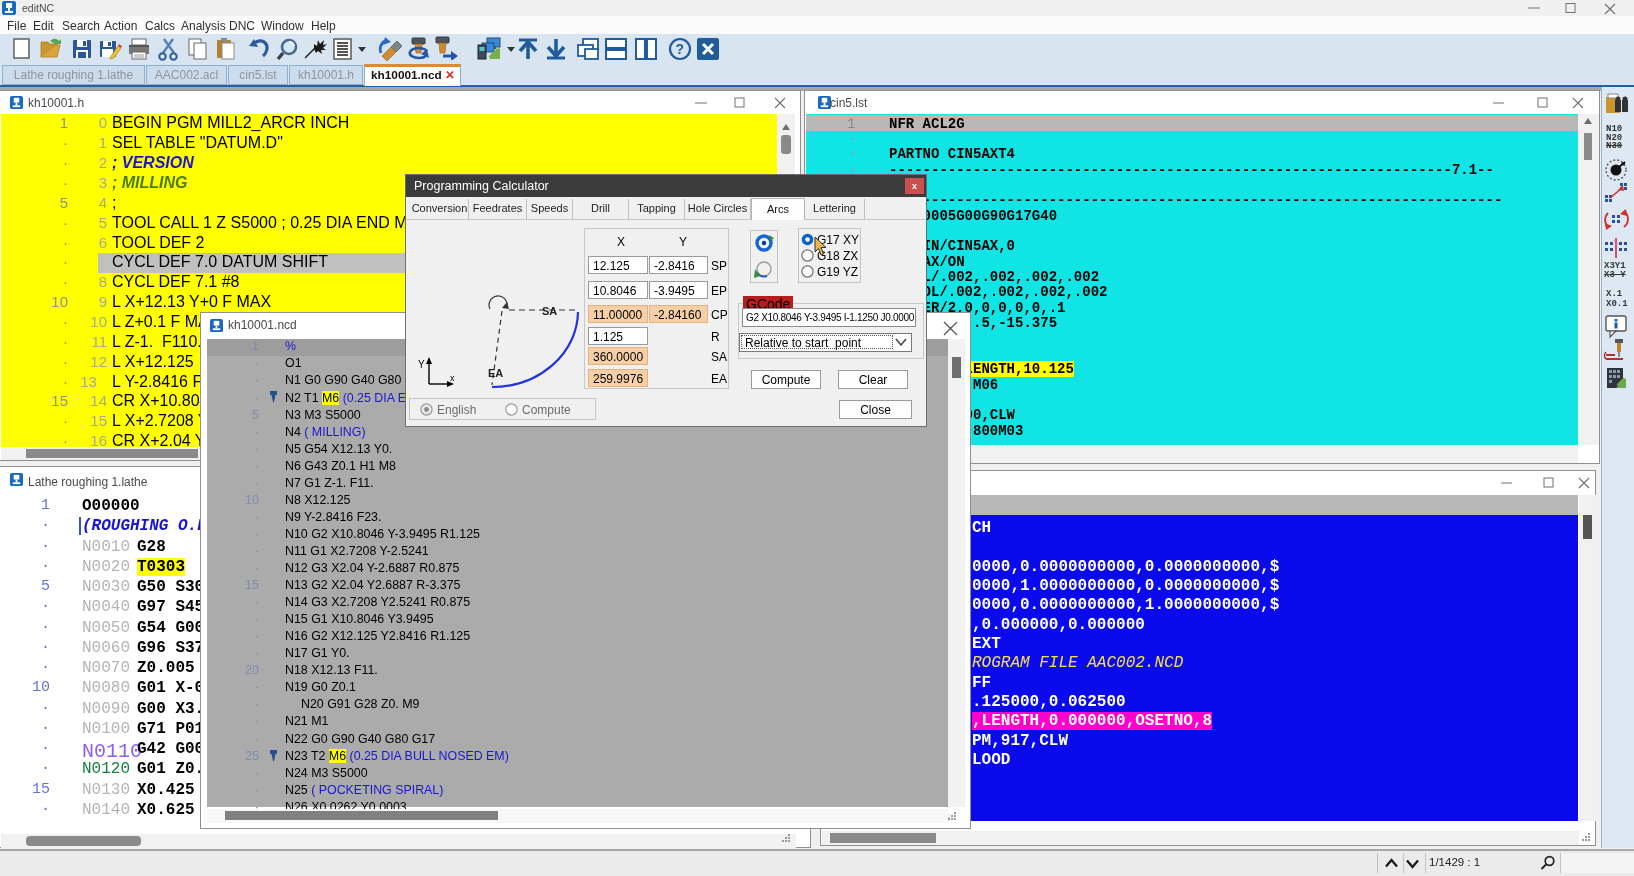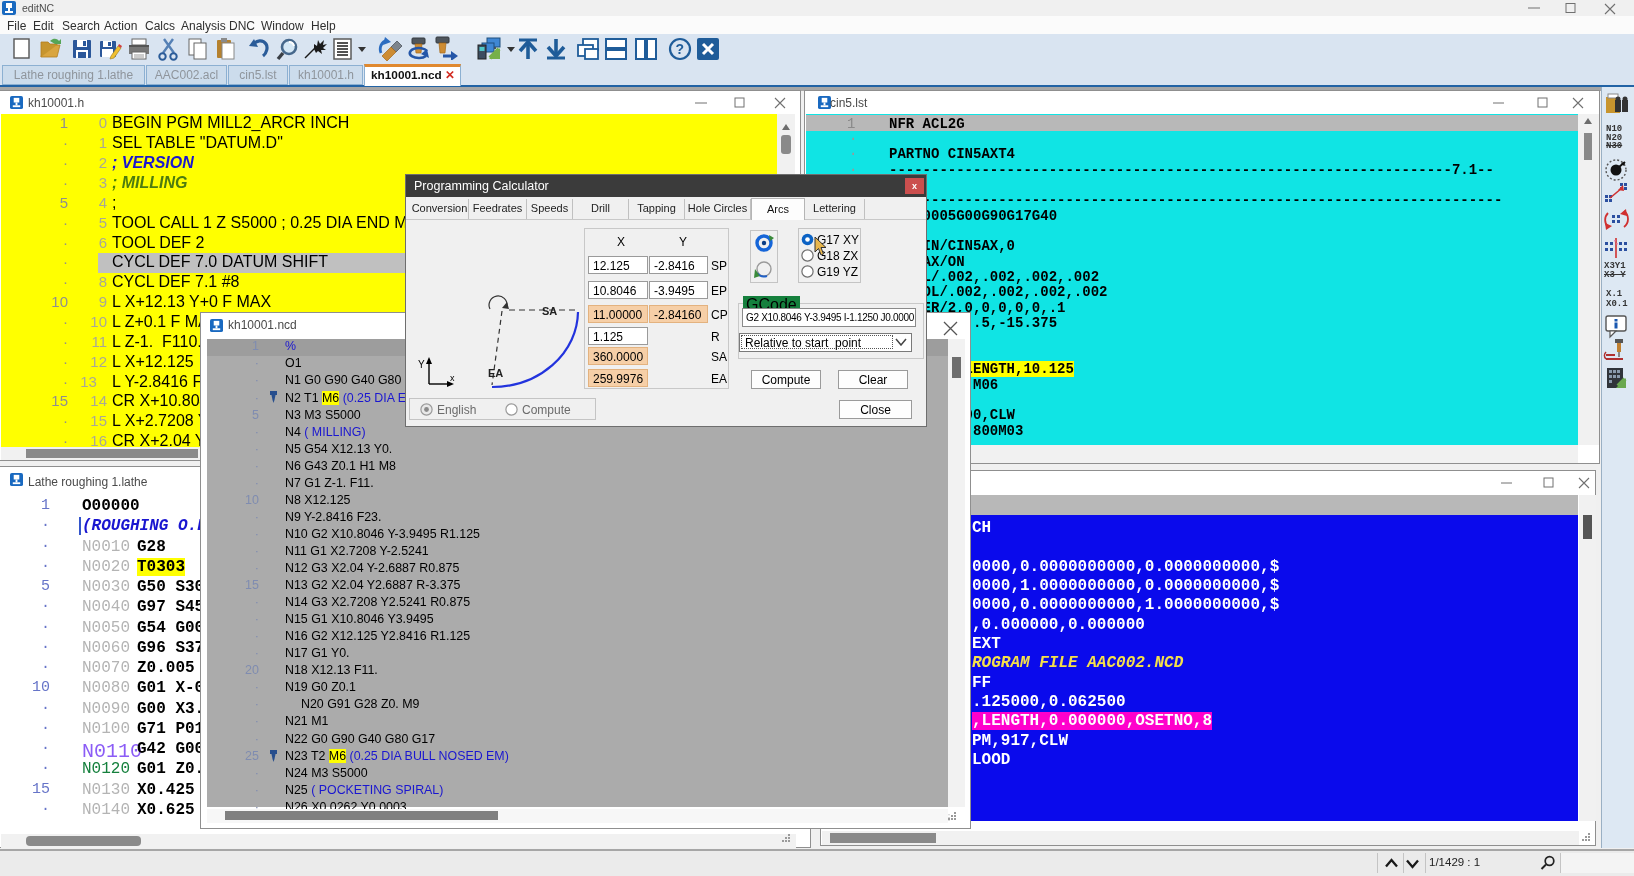--- a/index.html
+++ b/index.html
@@ -241,21 +241,21 @@
 <path d="M84 6 L94 16 M94 6 L84 16" stroke="#707070" stroke-width="1.1" fill="none"></path>
     </svg>
 <div class="abs" style="left:1px;top:24px;width:756px;height:20px;background:#b8b8b8"></div>
 <div class="abs" style="left:1px;top:44px;width:756px;height:306px;background:#0a0aec"></div>
 <div class="row mono" style="left:151px;top:48.1px;font-size:16px;font-weight:bold;color:#fff">CH</div>
 <div class="row mono" style="left:151px;top:86.8px;font-size:16px;font-weight:bold;color:#fff">0000,0.0000000000,0.0000000000,$</div>
 <div class="row mono" style="left:151px;top:106.1px;font-size:16px;font-weight:bold;color:#fff">0000,1.0000000000,0.0000000000,$</div>
 <div class="row mono" style="left:151px;top:125.4px;font-size:16px;font-weight:bold;color:#fff">0000,0.0000000000,1.0000000000,$</div>
 <div class="row mono" style="left:151px;top:144.8px;font-size:16px;font-weight:bold;color:#fff">,0.000000,0.000000</div>
 <div class="row mono" style="left:151px;top:164.1px;font-size:16px;font-weight:bold;color:#fff">EXT</div>
-<div class="row mono" style="left:151px;top:183.4px;font-size:16px;font-weight:bold;color:#f5e04a;font-style:italic">ROGRAM FILE AAC002.NCD</div>
+<div class="row mono" style="left:151px;top:183.4px;font-size:16px;font-weight:normal;color:#f5e04a;font-style:italic">ROGRAM FILE AAC002.NCD</div>
 <div class="row mono" style="left:151px;top:202.7px;font-size:16px;font-weight:bold;color:#fff">FF</div>
 <div class="row mono" style="left:151px;top:222.1px;font-size:16px;font-weight:bold;color:#fff">.125000,0.062500</div>
 <div class="row mono" style="left:151px;top:241.4px;font-size:16px;font-weight:bold;background:#ff00cc;color:#fff">,LENGTH,0.000000,OSETNO,8</div>
 <div class="row mono" style="left:151px;top:260.7px;font-size:16px;font-weight:bold;color:#fff">PM,917,CLW</div>
 <div class="row mono" style="left:151px;top:280.1px;font-size:16px;font-weight:bold;color:#fff">LOOD</div>
 <div class="abs" style="left:758px;top:24px;width:17px;height:326px;background:#f1f1f1"></div>
 <div class="abs" style="left:762px;top:44px;width:9px;height:24px;background:#555"></div>
 <div class="abs" style="left:1px;top:360px;width:757px;height:14px;background:#f1f1f1"></div>
 <div class="abs" style="left:9px;top:362px;width:106px;height:10px;background:#8a8a8a"></div>
 </div>
@@ -539,21 +539,21 @@
     </svg>
 <div class="abs" style="left:411px;top:74px;font-size:12px;color:#000">G18 ZX</div>
 <svg class="abs" style="left:395px;top:90px" width="13" height="13">
       <circle cx="6.5" cy="6.5" r="5.6" fill="#fff" stroke="#6e6e6e" stroke-width="1.2"></circle>
     </svg>
 <div class="abs" style="left:411px;top:90px;font-size:12px;color:#000">G19 YZ</div>
 <svg class="abs" style="left:408px;top:62px" width="14" height="20" viewBox="0 0 14 20">
 <path d="M1 0 L1 15 L4.5 11.5 L7 18 L9.5 17 L7 10.5 L12 10.5 Z" fill="#e8b64c" stroke="#333" stroke-width="1"></path>
     </svg>
 <div class="abs" style="left:332px;top:128px;width:186px;height:56px;border:1px solid #c8c8c8"></div>
-<div class="abs" style="left:337px;top:121px;font-size:16px;color:#000;background:#15803d;padding:0 3px">GCode</div>
+<div class="abs" style="left:337px;top:121px;font-size:14px;color:#000;background:#b91c1c;padding:0 3px">GCode</div>
 <div class="abs" style="left:336px;top:133px;width:174px;height:19px;background:#fff;border:1px solid #8a8a8a;font-size:10px;letter-spacing:-0.3px;color:#000;padding:3px 0 0 3px;white-space:nowrap;overflow:hidden">G2 X10.8046 Y-3.9495 I-1.1250 J0.0000</div>
 <div class="abs" style="left:333px;top:158px;width:173px;height:19px;background:#fff;border:1px solid #7a7a7a"></div>
 <div class="abs" style="left:335px;top:160px;width:152px;height:14px;border:1px dotted #555;font-size:12px;color:#000;padding-left:3px;white-space:nowrap">Relative to start&nbsp;&nbsp;point</div>
 <svg class="abs" style="left:489px;top:163px" width="12" height="8">
       <path d="M1 1 L6 7 L11 1" fill="none" stroke="#444" stroke-width="1.5"></path>
     </svg>
 <div class="abs" style="left:345px;top:195px;width:70px;height:19px;background:#fdfdfd;border:1px solid #9a9a9a;font-size:12px;color:#000;text-align:center;line-height:18px">Compute</div>
 <div class="abs" style="left:432px;top:195px;width:70px;height:19px;background:#fdfdfd;border:1px solid #9a9a9a;font-size:12px;color:#000;text-align:center;line-height:18px">Clear</div>
 <div class="abs" style="left:433px;top:225px;width:73px;height:19px;background:#fdfdfd;border:1px solid #9a9a9a;font-size:12px;color:#000;text-align:center;line-height:18px">Close</div>
 <div class="abs" style="left:3px;top:223px;width:187px;height:22px;border:1px solid #c4c4c4;background:#f0f0f0"></div>

